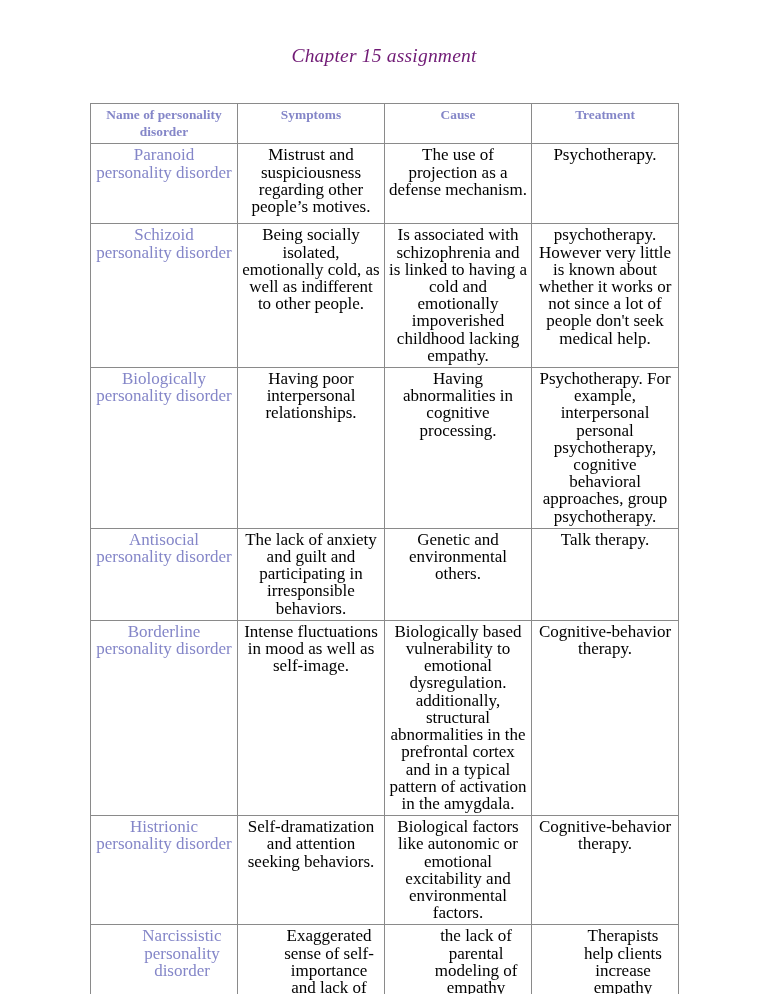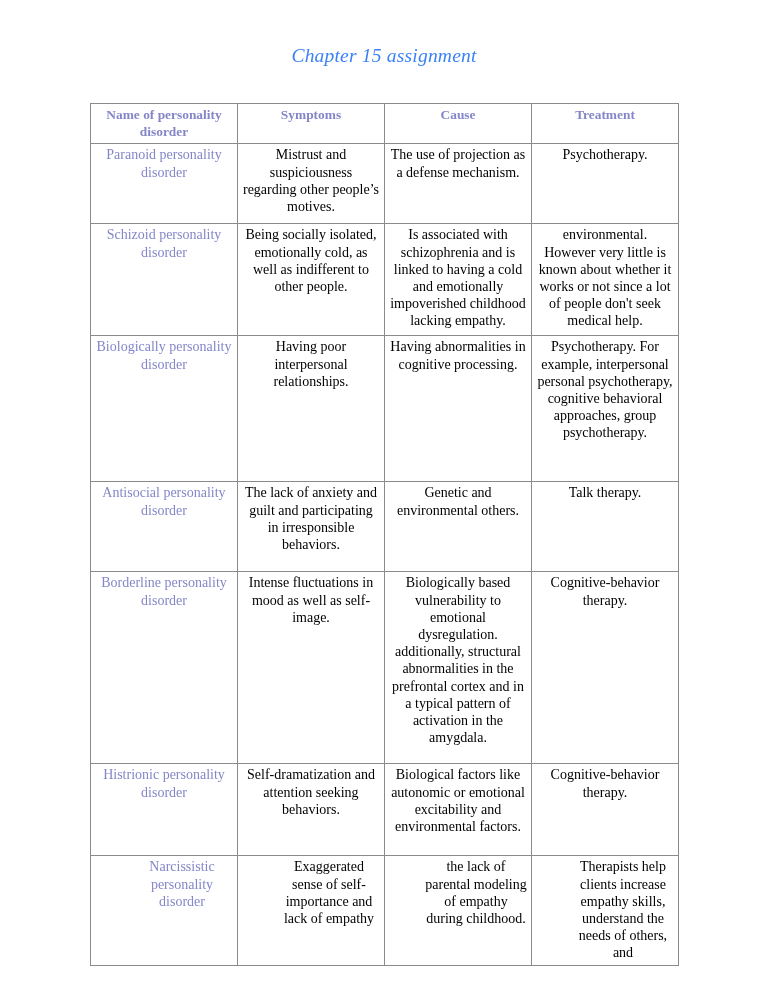--- a/index.html
+++ b/index.html
@@ -27,21 +27,21 @@
   .doc-title {
     position: absolute;
     top: 44px;
     left: 0;
     width: 768px;
     text-align: center;
     font-style: italic;
     font-size: 19.5px;
     line-height: 24px;
     letter-spacing: 0.2px;
-    color: #3b82f6;
+    color: #701a75;
     font-family: "Liberation Serif", "DejaVu Serif", serif;
   }
 
   .table-wrap {
     position: absolute;
     left: 90px;
     top: 103px;
     width: 588px;
   }
 
@@ -54,21 +54,21 @@
 
   table.matrix col {
     width: 147px;
   }
 
   table.matrix td,
   table.matrix th {
     border: 1px solid #8a8a8a;
     vertical-align: top;
     padding: 2px 4px 3px 4px;
-    font-size: 14px;
+    font-size: 17px;
     line-height: 17.2px;
     text-align: center;
     font-weight: normal;
     word-wrap: break-word;
     overflow-wrap: break-word;
   }
 
   table.matrix thead th {
     color: #8486c8;
     font-weight: bold;
@@ -123,21 +123,21 @@
           <td class="disorder-name">Paranoid personality disorder</td>
           <td class="body-cell">Mistrust and suspiciousness regarding other people’s motives.</td>
           <td class="body-cell">The use of projection as a defense mechanism.</td>
           <td class="body-cell">Psychotherapy.</td>
         </tr>
 
         <tr class="r-schizoid">
           <td class="disorder-name">Schizoid personality disorder</td>
           <td class="body-cell">Being socially isolated, emotionally cold, as well as indifferent to other people.</td>
           <td class="body-cell">Is associated with schizophrenia and is linked to having a cold and emotionally impoverished childhood lacking empathy.</td>
-          <td class="body-cell">environmental. However very little is known about whether it works or not since a lot of people don't seek medical help.</td>
+          <td class="body-cell">psychotherapy. However very little is known about whether it works or not since a lot of people don't seek medical help.</td>
         </tr>
 
         <tr class="r-schizotypal">
           <td class="disorder-name">Biologically personality disorder</td>
           <td class="body-cell">Having poor interpersonal relationships.</td>
           <td class="body-cell">Having abnormalities in cognitive processing.</td>
           <td class="body-cell">Psychotherapy. For example, interpersonal personal psychotherapy, cognitive behavioral approaches, group psychotherapy.</td>
         </tr>
 
         <tr class="r-antisocial">

